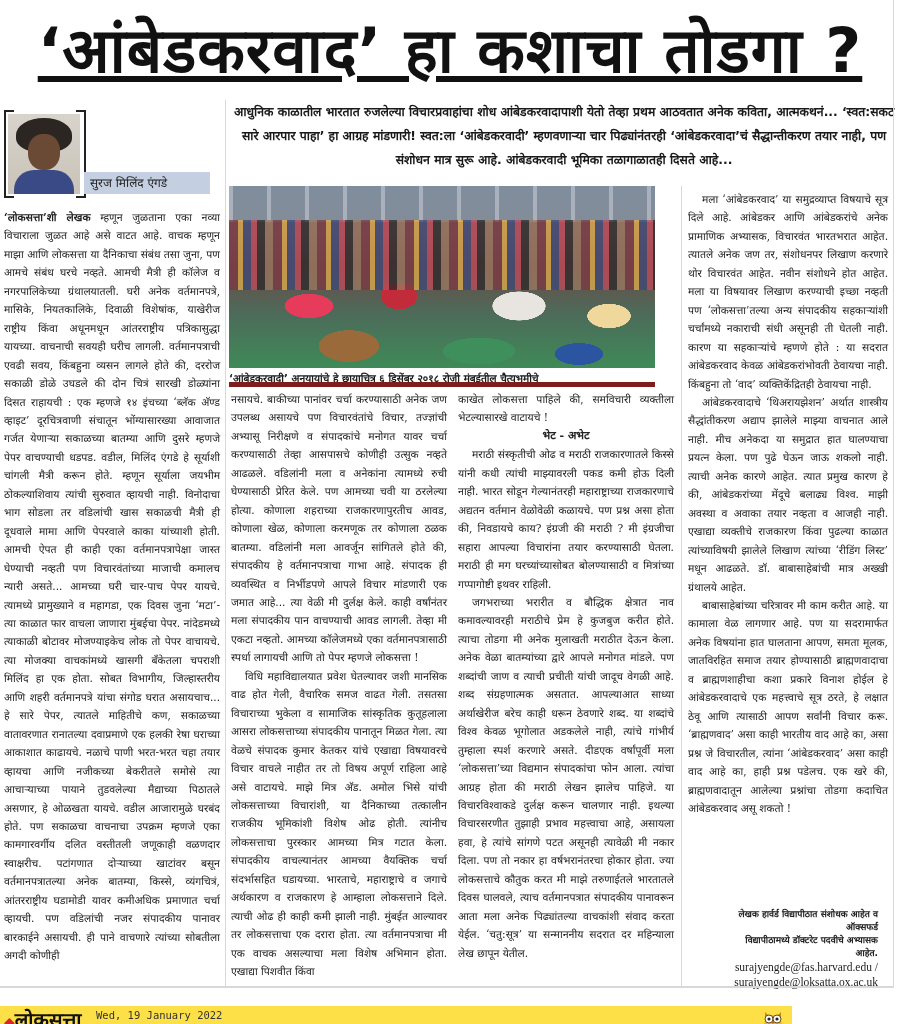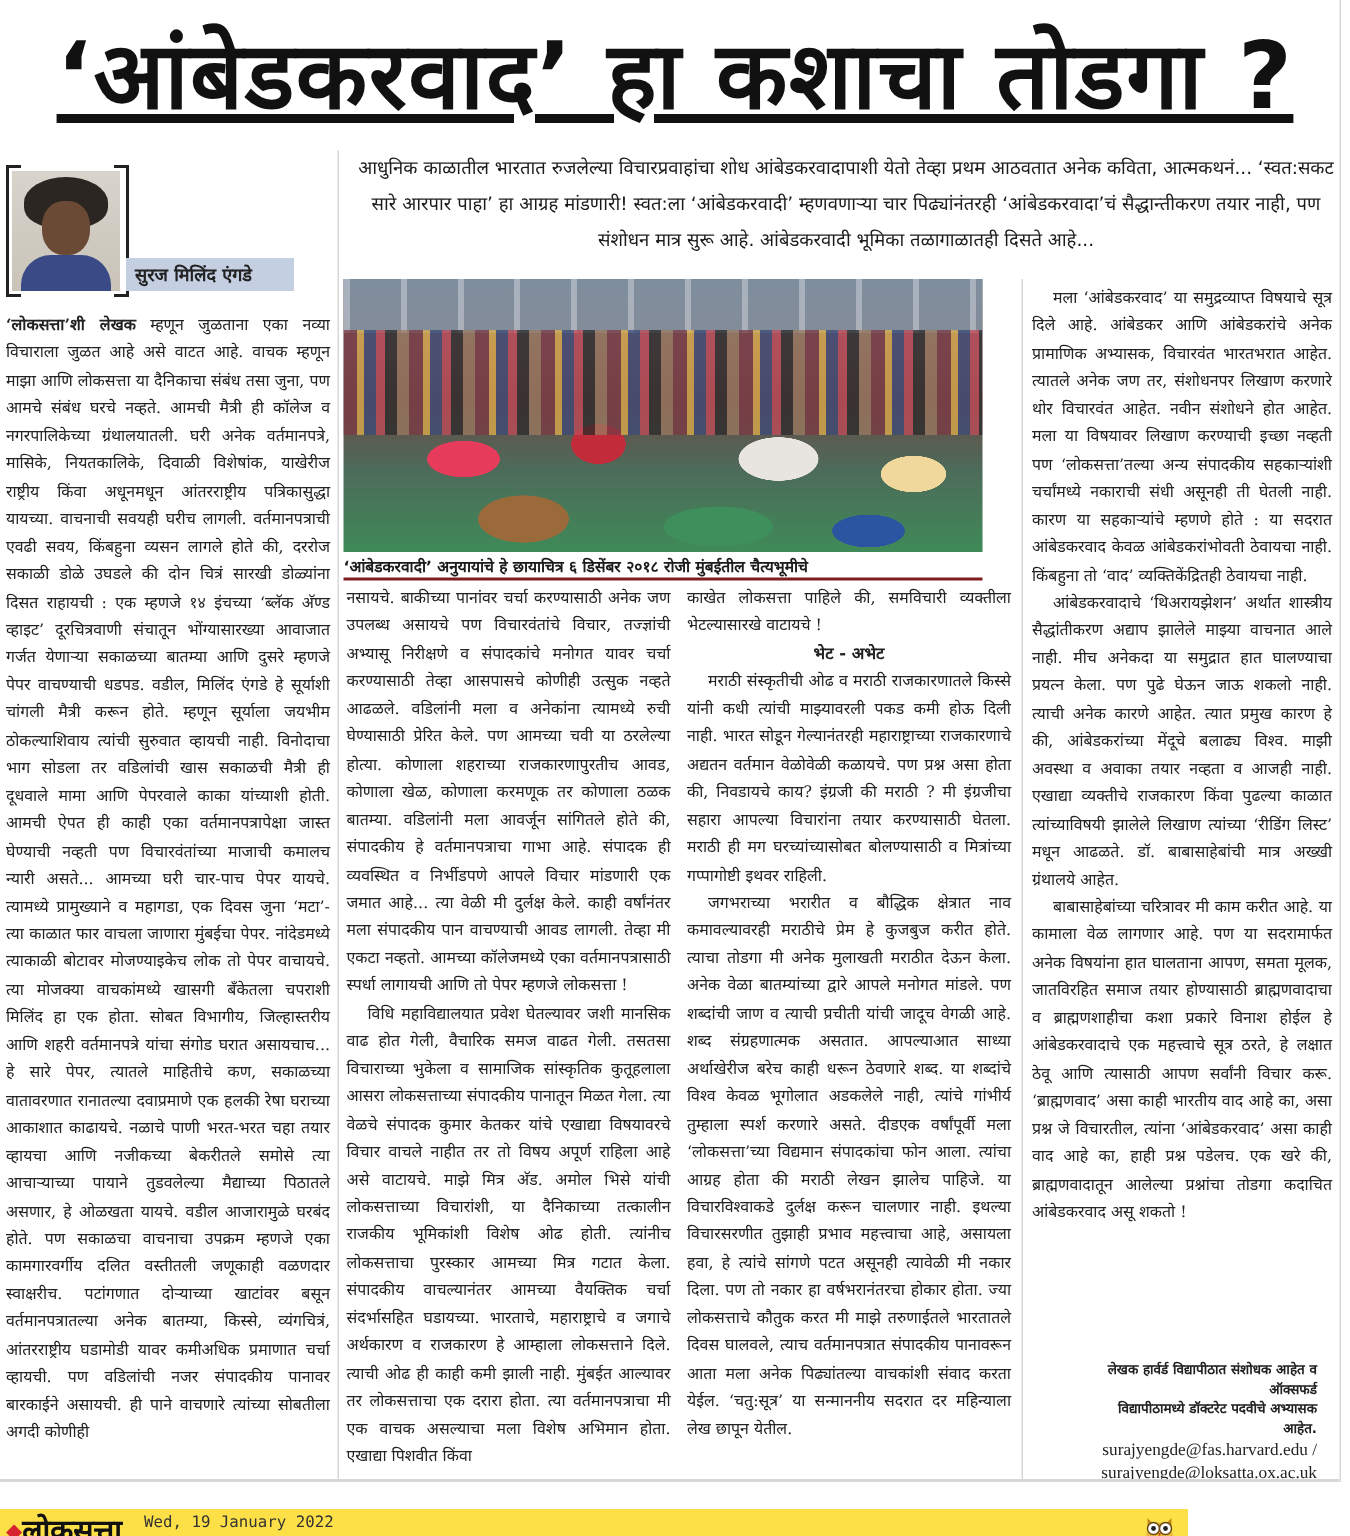--- a/index.html
+++ b/index.html
@@ -26,28 +26,28 @@
   .col-head .bracket.l { left:0; border-right:none; }
   .col-head .bracket.r { left:72px; border-left:none; }
   .col-head .red {
     position: absolute; left: 80px; top: 14px; width: 118px; height: 46px;
     background: #d7232f; clip-path: polygon(0 0, 92% 0, 100% 100%, 0 100%);
     color: #fff; padding: 2px 6px;
   }
   .col-head .red .t1 { font-family: "DejaVu Sans", sans-serif; font-size: 18px; font-weight: bold; line-height: 22px; }
   .col-head .red .t2 { font-family: "DejaVu Sans", sans-serif; font-size: 11px; font-weight: bold; line-height: 16px; }
   .col-head .author {
-    position: absolute; left: 80px; top: 62px; width: 112px; height: 22px;
+    position: absolute; left: 80px; top: 62px; width: 126px; height: 22px;
     background: #c4d0e2; color: #222; font-family: "DejaVu Sans", sans-serif;
-    font-size: 12px; font-weight: bold; line-height: 22px; padding-left: 6px;
+    font-size: 12px; font-weight: normal; line-height: 22px; padding-left: 6px;
   }
 
   .strap {
     position: absolute; left: 232px; top: 100px; width: 664px;
-    font-family: "DejaVu Sans", sans-serif; font-weight: normal; font-size: 12.3px; line-height: 24px;
+    font-family: "DejaVu Sans", sans-serif; font-weight: bold; font-size: 12.3px; line-height: 24px;
     text-align: center; color: #1a1a1a;
   }
 
   .photo-main {
     position: absolute; left: 229px; top: 186px; width: 426px; height: 182px; overflow: hidden;
     background:
       radial-gradient(ellipse 40px 20px at 80px 120px, #e63b5a 60%, transparent 61%),
       radial-gradient(ellipse 30px 22px at 170px 110px, #c22c3a 60%, transparent 61%),
       radial-gradient(ellipse 44px 24px at 290px 120px, #e8e4df 60%, transparent 61%),
       radial-gradient(ellipse 36px 20px at 380px 130px, #f0d89c 60%, transparent 61%),
@@ -55,21 +55,21 @@
       radial-gradient(ellipse 60px 22px at 250px 165px, #3e8f5c 60%, transparent 61%),
       radial-gradient(ellipse 40px 18px at 350px 168px, #2b55a0 60%, transparent 61%),
       linear-gradient(180deg, #5d6a7a 0%, #7b5c5f 25%, #6a4b48 45%, #4d6b5a 70%, #3f8a58 100%);
   }
   .photo-main .tent { position:absolute; left:0; top:0; width:100%; height:36px; background: repeating-linear-gradient(90deg, #b9c4cf 0 4px, #8797a6 4px 38px); opacity:.8; }
   .photo-main .crowd { position:absolute; left:0; top:34px; width:100%; height:70px;
     background: repeating-linear-gradient(90deg, #7a3a44 0 9px, #e0b04a 9px 14px, #3c4a78 14px 22px, #c24a58 22px 28px, #2a2a2a 28px 36px, #9a7a60 36px 44px); opacity:.75; }
   .caption {
     position: absolute; left: 229px; top: 369px; width: 426px; height: 18px;
     font-family: "DejaVu Sans", sans-serif; font-weight: bold; font-size: 10.4px; line-height: 18px;
-    border-bottom: 2px solid #7f1d1d; white-space: nowrap; overflow: hidden;
+    border-bottom: 5px solid #7f1d1d; white-space: nowrap; overflow: hidden;
   }
 
   .col {
     position: absolute; font-size: 10.6px; line-height: 18.45px; text-align: justify; color: #222;
   }
   .col p { text-indent: 0; }
   .col p.ind { text-indent: 14px; }
   .col1 { left: 4px; top: 208px; width: 216px; }
   .col2 { left: 231px; top: 390px; width: 216px; }
   .col3 { left: 458px; top: 390px; width: 216px; }

